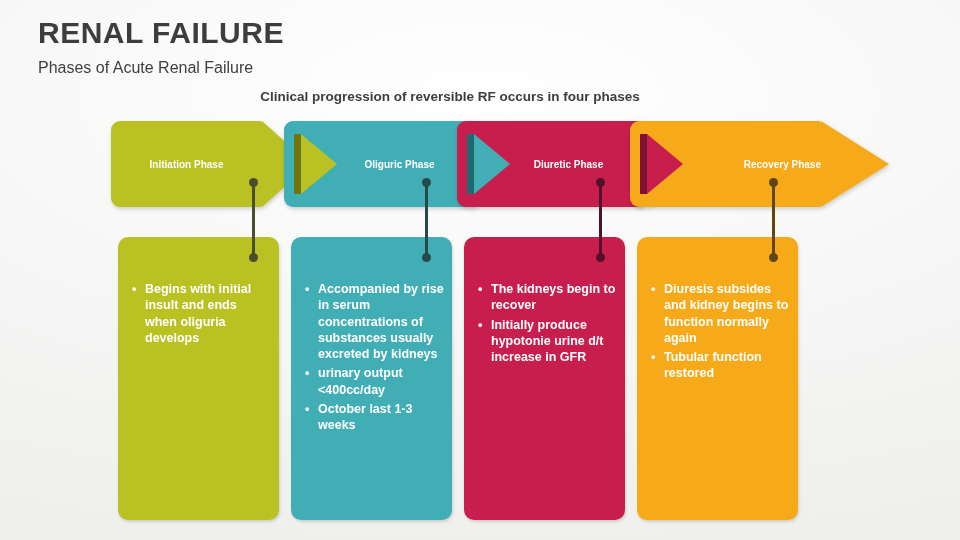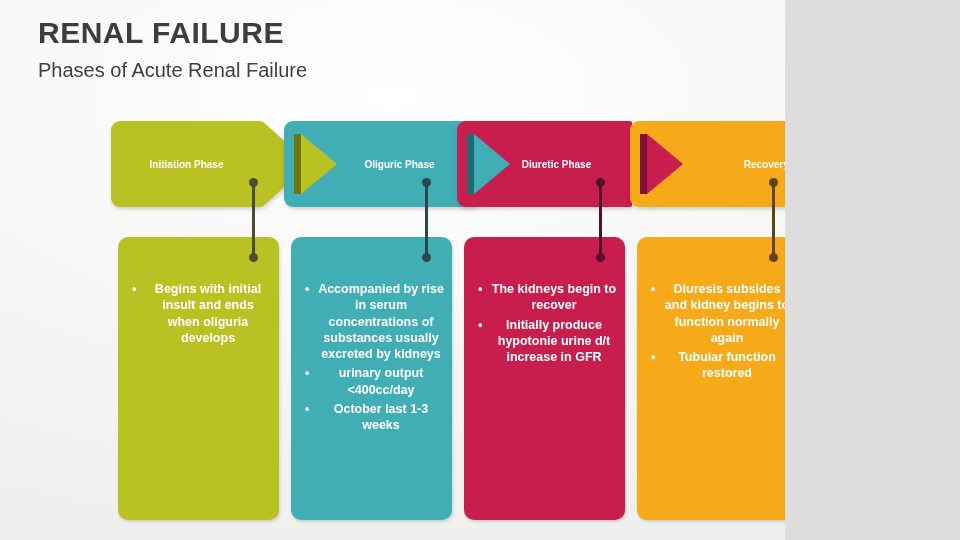--- a/index.html
+++ b/index.html
@@ -1,31 +1,31 @@
 <!DOCTYPE html>
 <html><head>
 <meta charset="utf-8">
 <style>
   html,body { margin:0; padding:0; }
   body { font-family: "Liberation Sans", sans-serif; background:#ddd; }
 
   .slide {
-    position:relative; width:785px; height:540px; overflow:hidden;
+    position:relative; width:960px; height:540px; overflow:hidden;
     background: radial-gradient(ellipse 130% 95% at 50% 18%, #ffffff 0%, #f2f2f1 70%, #ededec 100%);
     text-decoration: underline;
   }
 
   
   .title {
     position:absolute; left:38px; top:16px;
     font-size:30px; font-weight:bold; color:#3d3d3d; letter-spacing:0.5px;
   }
   .subtitle {
     position:absolute; left:38px; top:59px;
-    font-size:20px; font-weight:normal; color:#3f3f3f;
+    font-size:16px; font-weight:normal; color:#3f3f3f;
   }
   .caption {
     position:absolute; left:0px; top:89px; width:900px; text-align:center;
     font-size:13.5px; font-weight:bold; color:#3d3d3d;
   }
 
   
   .arrow { position:absolute; top:121px; height:86px; filter: drop-shadow(1px 2px 2px rgba(0,0,0,0.18)); }
   .arrow .rect {
     position:absolute; left:0; top:0; height:86px;
@@ -42,21 +42,21 @@
 
   .a1 { left:111px; z-index:1; }
   .a1 .rect { width:151px; background:#b9c123; }
   .a1 .tip  { left:151px; border-left:48px solid #b9c123; }
 
   .a2 { left:284px; z-index:2; }
   .a2 .rect { width:151px; background:#41aeb5; padding-left:40px; box-sizing:content-box;align-items:center; }
   .a2 .tip  { left:191px; border-left:48px solid #41aeb5; }
 
   .a3 { left:457px; z-index:3; }
-  .a3 .rect { width:151px; background:#c71e4d; padding-left:24px; box-sizing:content-box; }
+  .a3 .rect { width:151px; background:#c71e4d; padding-left:36px; box-sizing:content-box; }
   .a3 .tip  { left:191px; border-left:48px solid #c71e4d; }
 
   .a4 { left:630px; z-index:4; }
   .a4 .rect { width:151px; background:#f7aa19; padding-left:40px; box-sizing:content-box;justify-content:flex-end; }
   .a4 .tip  { left:191px; border-left:68px solid #f7aa19; }
 
   
   .marker { position:absolute; left:10px; top:13px; height:60px; display:flex; z-index:5; }
   .marker .shadow { width:7px; height:60px; }
   .marker .tri { width:0; height:0; border-top:30px solid transparent; border-bottom:30px solid transparent; }
@@ -83,34 +83,35 @@
     box-shadow:1px 2px 3px rgba(0,0,0,0.14);
   }
   .b1 { left:118px; background:#b9c123; }
   .b2 { left:291px; background:#41aeb5; }
   .b3 { left:464px; background:#c71e4d; }
   .b4 { left:637px; background:#f7aa19; }
 
   .pbox ul { margin:0; padding:0; list-style:none; }
   .pbox li {
     position:relative; padding-left:13px; margin-bottom:3px;
-    font-size:12.5px; font-weight:bold; color:#ffffff; line-height:1.3;text-align:center;
+    font-size:12.5px; font-weight:bold; color:#ffffff; line-height:1.3;
   }
   .pbox li::before { content:"\2022"; position:absolute; left:0; top:0; }
   .pbox .note {
     display:block; font-size:11px; font-style:italic; font-weight:bold; line-height:1.35;
   }
 </style>
 </head>
 <body>
 
 <div class="slide">
 
   <div class="title">RENAL FAILURE</div>
   <div class="subtitle">Phases of Acute Renal Failure</div>
+  <div class="caption">Clinical progression of reversible RF occurs in four phases</div>
 
   <div class="arrow a1">
     <div class="tip"></div>
     <div class="rect">
       <span class="label">Initiation Phase</span>
     </div>
   </div>
 
   <div class="arrow a2">
     <div class="tip"></div>

